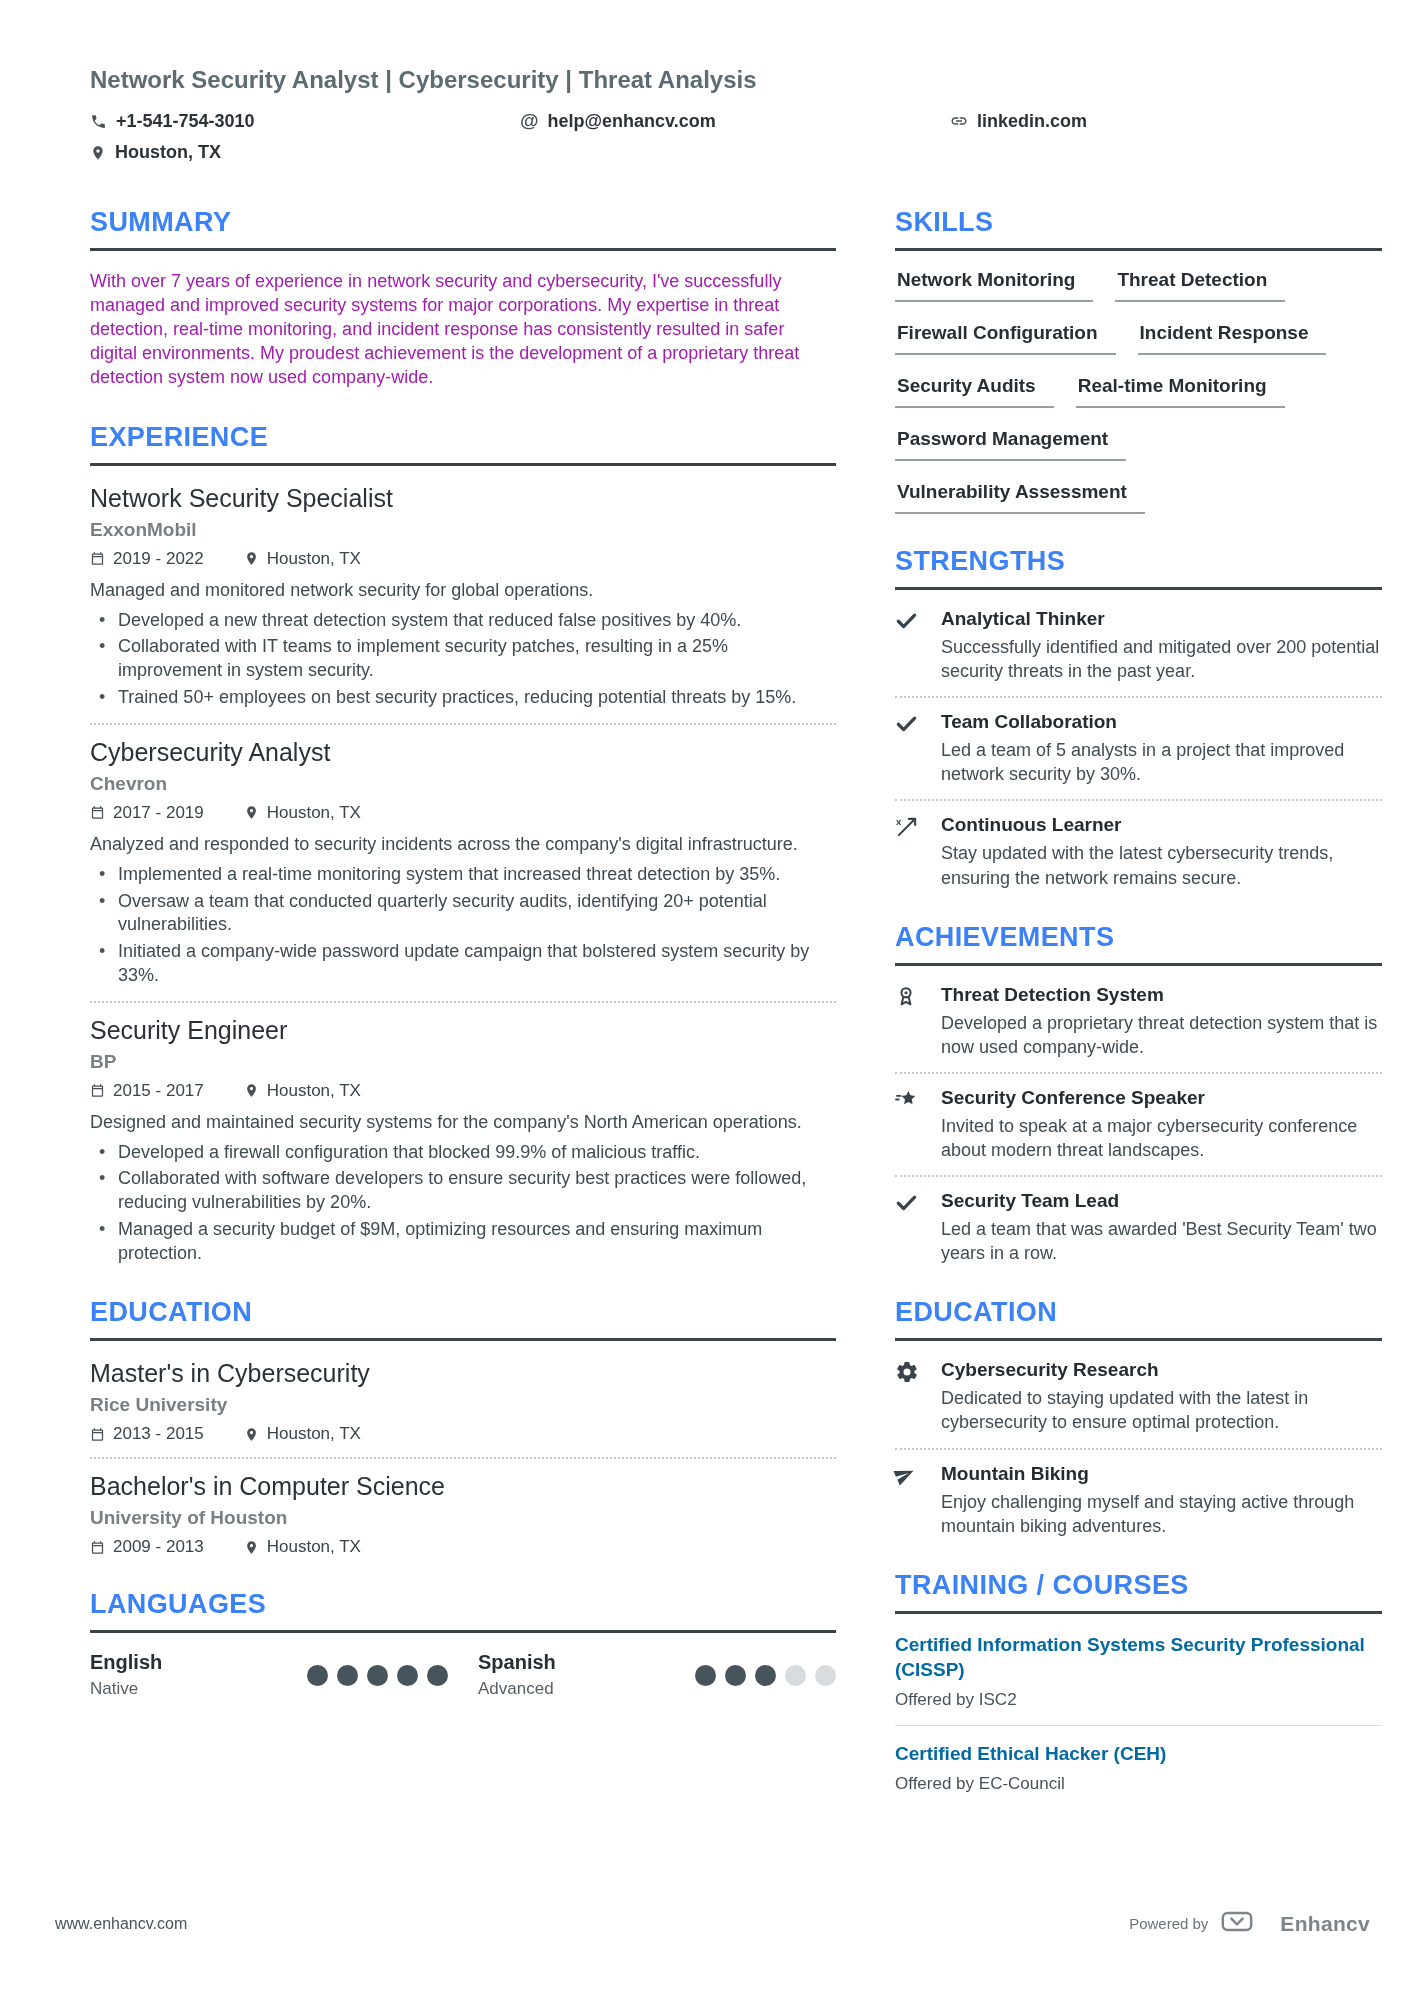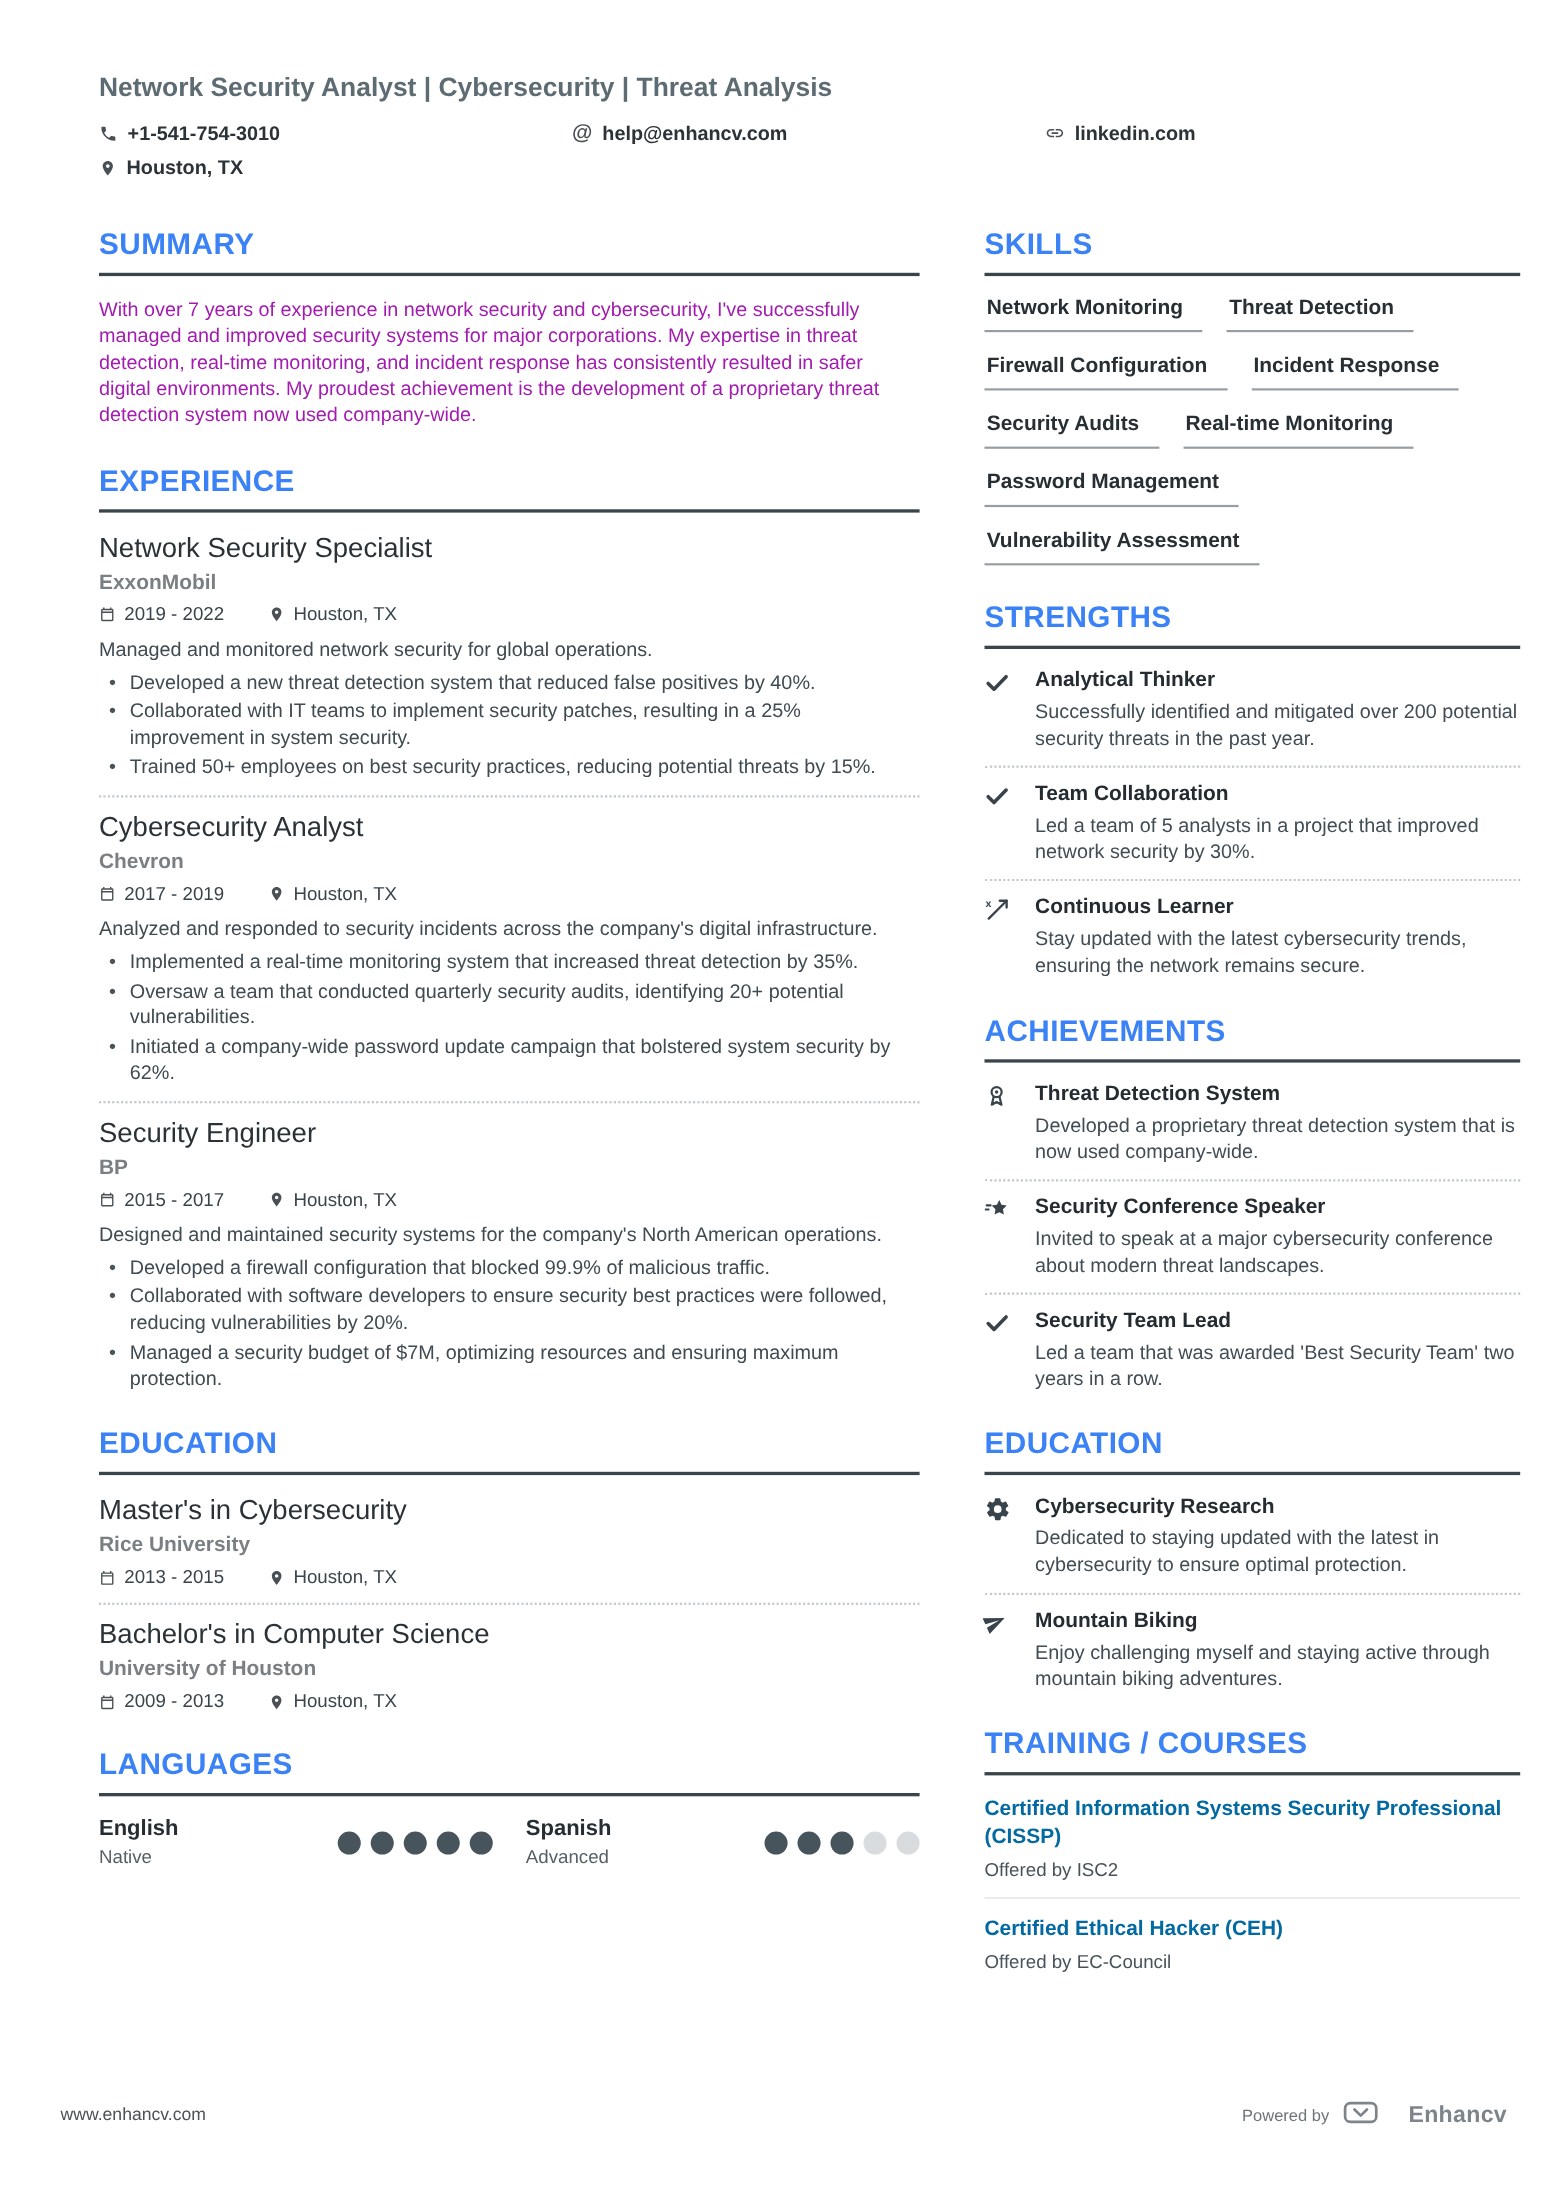--- a/index.html
+++ b/index.html
@@ -179,21 +179,21 @@
                       <path fill="#4a5055" d="M12 2C8.13 2 5 5.13 5 9c0 5.25 7 13 7 13s7-7.75 7-13c0-3.87-3.13-7-7-7zm0 9.5c-1.38 0-2.5-1.12-2.5-2.5s1.12-2.5 2.5-2.5 2.5 1.12 2.5 2.5-1.12 2.5-2.5 2.5z"></path>
                     </svg>
                 </span>
                 <span>Houston, TX</span>
               </div>
             </div>
             <div class="xp-desc">Analyzed and responded to security incidents across the company's digital infrastructure.</div>
             <ul class="xp-bullets">
               <li>Implemented a real-time monitoring system that increased threat detection by 35%.</li>
               <li>Oversaw a team that conducted quarterly security audits, identifying 20+ potential vulnerabilities.</li>
-              <li>Initiated a company-wide password update campaign that bolstered system security by 62%.</li>
+              <li>Initiated a company-wide password update campaign that bolstered system security by 33%.</li>
             </ul>
           </div>
           <hr class="dotted">
 
           <div>
             <div class="xp-title">Security Engineer</div>
             <div class="xp-company">BP</div>
             <div class="meta-row">
               <div class="meta-item">
                 <span class="cicon">
@@ -209,21 +209,21 @@
                       <path fill="#4a5055" d="M12 2C8.13 2 5 5.13 5 9c0 5.25 7 13 7 13s7-7.75 7-13c0-3.87-3.13-7-7-7zm0 9.5c-1.38 0-2.5-1.12-2.5-2.5s1.12-2.5 2.5-2.5 2.5 1.12 2.5 2.5-1.12 2.5-2.5 2.5z"></path>
                     </svg>
                 </span>
                 <span>Houston, TX</span>
               </div>
             </div>
             <div class="xp-desc">Designed and maintained security systems for the company's North American operations.</div>
             <ul class="xp-bullets">
               <li>Developed a firewall configuration that blocked 99.9% of malicious traffic.</li>
               <li>Collaborated with software developers to ensure security best practices were followed, reducing vulnerabilities by 20%.</li>
-              <li>Managed a security budget of $7M, optimizing resources and ensuring maximum protection.</li>
+              <li>Managed a security budget of $9M, optimizing resources and ensuring maximum protection.</li>
             </ul>
           </div>
         </div>
 
         <div class="section">
           <h2>EDUCATION</h2>
 
           <div>
             <div class="xp-title">Master's in Cybersecurity</div>
             <div class="xp-company">Rice University</div>

